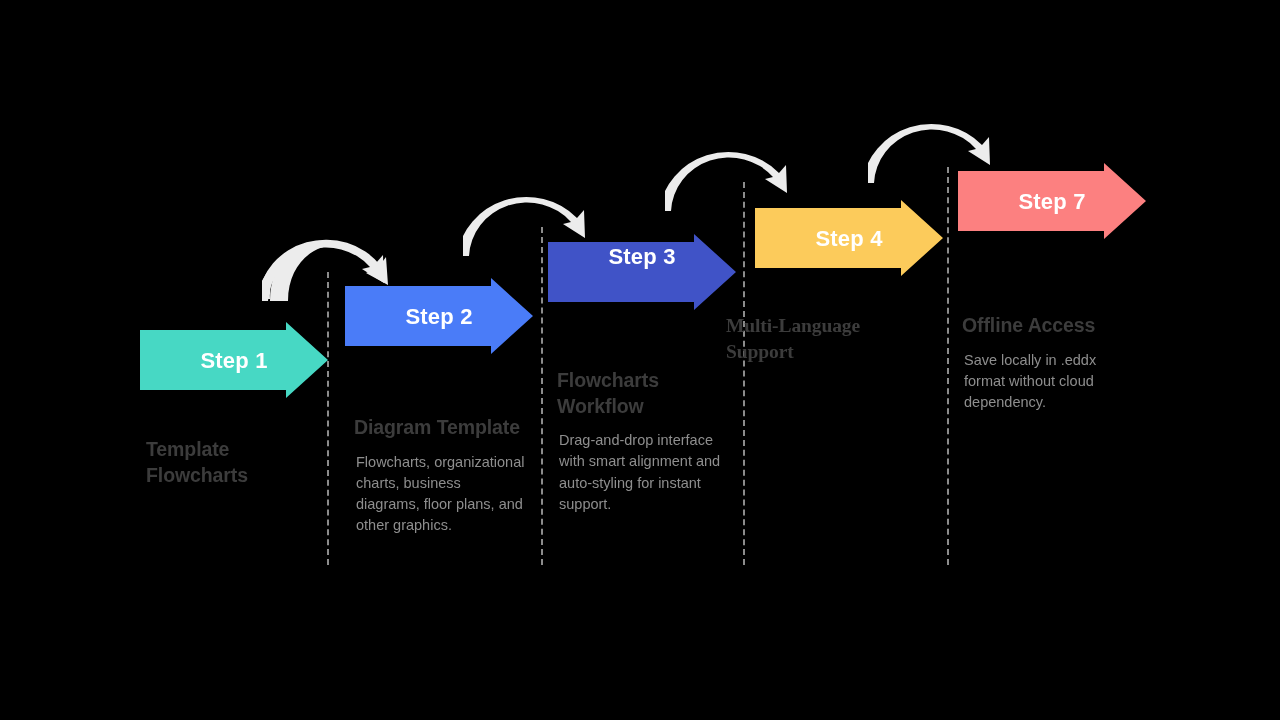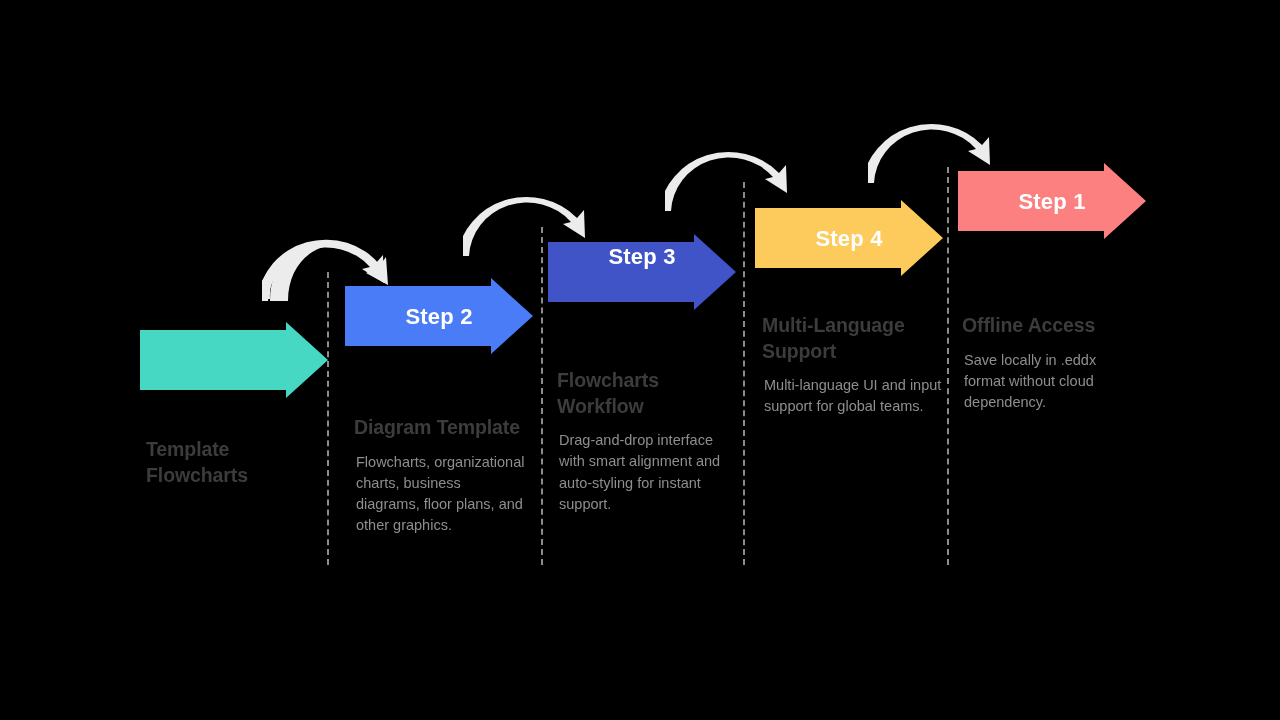--- a/index.html
+++ b/index.html
@@ -105,20 +105,21 @@
     <svg width="134" height="78" viewBox="0 0 134 78" xmlns="http://www.w3.org/2000/svg">
       <path d="M6 78 A58 56 0 0 1 108 44 L100 46 L122 60 L121 32 L114 40 A70 68 0 0 0 -6 78 Z" fill="#ECECEC"></path>
     </svg>
   </div>
 
   <div class="step-group">
     <div class="arrow-wrap" style="left:140px; top:322px; width:188px; height:76px;">
       <svg class="arrow-svg" width="188" height="76" viewBox="0 0 188 76" xmlns="http://www.w3.org/2000/svg">
         <polygon points="0,8 146,8 146,0 188,38 146,76 146,68 0,68" fill="#47D8C4"></polygon>
       </svg>
+      <div class="arrow-label" style="top:28px; padding-right:30px;">Step 1</div>
     </div>
     <div class="text-block" style="left:146px; top:437px;">
       <p class="step-heading">Template Flowcharts</p>
     </div>
   </div>
 
   <div class="step-group">
     <div class="arrow-wrap" style="left:345px; top:278px; width:188px; height:76px;">
       <svg class="arrow-svg" width="188" height="76" viewBox="0 0 188 76" xmlns="http://www.w3.org/2000/svg">
         <polygon points="0,8 146,8 146,0 188,38 146,76 146,68 0,68" fill="#4A7CF8"></polygon>
@@ -144,32 +145,31 @@
     </div>
   </div>
 
   <div class="step-group">
     <div class="arrow-wrap" style="left:755px; top:200px; width:188px; height:76px;">
       <svg class="arrow-svg" width="188" height="76" viewBox="0 0 188 76" xmlns="http://www.w3.org/2000/svg">
         <polygon points="0,8 146,8 146,0 188,38 146,76 146,68 0,68" fill="#FCCB5B"></polygon>
       </svg>
       <div class="arrow-label" style="top:28px; padding-right:30px;">Step 4</div>
     </div>
-    <div class="text-block" style="left:762px; top:313px; width:186px;">
+    <div class="text-block" style="left:726px; top:313px; width:186px;font-family:Liberation Serif, serif;">
       <p class="step-heading">Multi-Language Support</p>
-      <p class="step-desc">Multi-language UI and input support for global teams.</p>
     </div>
   </div>
 
   <div class="step-group">
     <div class="arrow-wrap" style="left:958px; top:163px; width:188px; height:76px;">
       <svg class="arrow-svg" width="188" height="76" viewBox="0 0 188 76" xmlns="http://www.w3.org/2000/svg">
         <polygon points="0,8 146,8 146,0 188,38 146,76 146,68 0,68" fill="#FC8080"></polygon>
       </svg>
-      <div class="arrow-label" style="top:28px; padding-right:30px;">Step 1</div>
+      <div class="arrow-label" style="top:28px; padding-right:30px;">Step 7</div>
     </div>
     <div class="text-block" style="left:962px; top:313px; width:180px;">
       <p class="step-heading">Offline Access</p>
       <p class="step-desc">Save locally in .eddx format without cloud dependency.</p>
     </div>
   </div>
 
 </div>
 
 </body></html>

